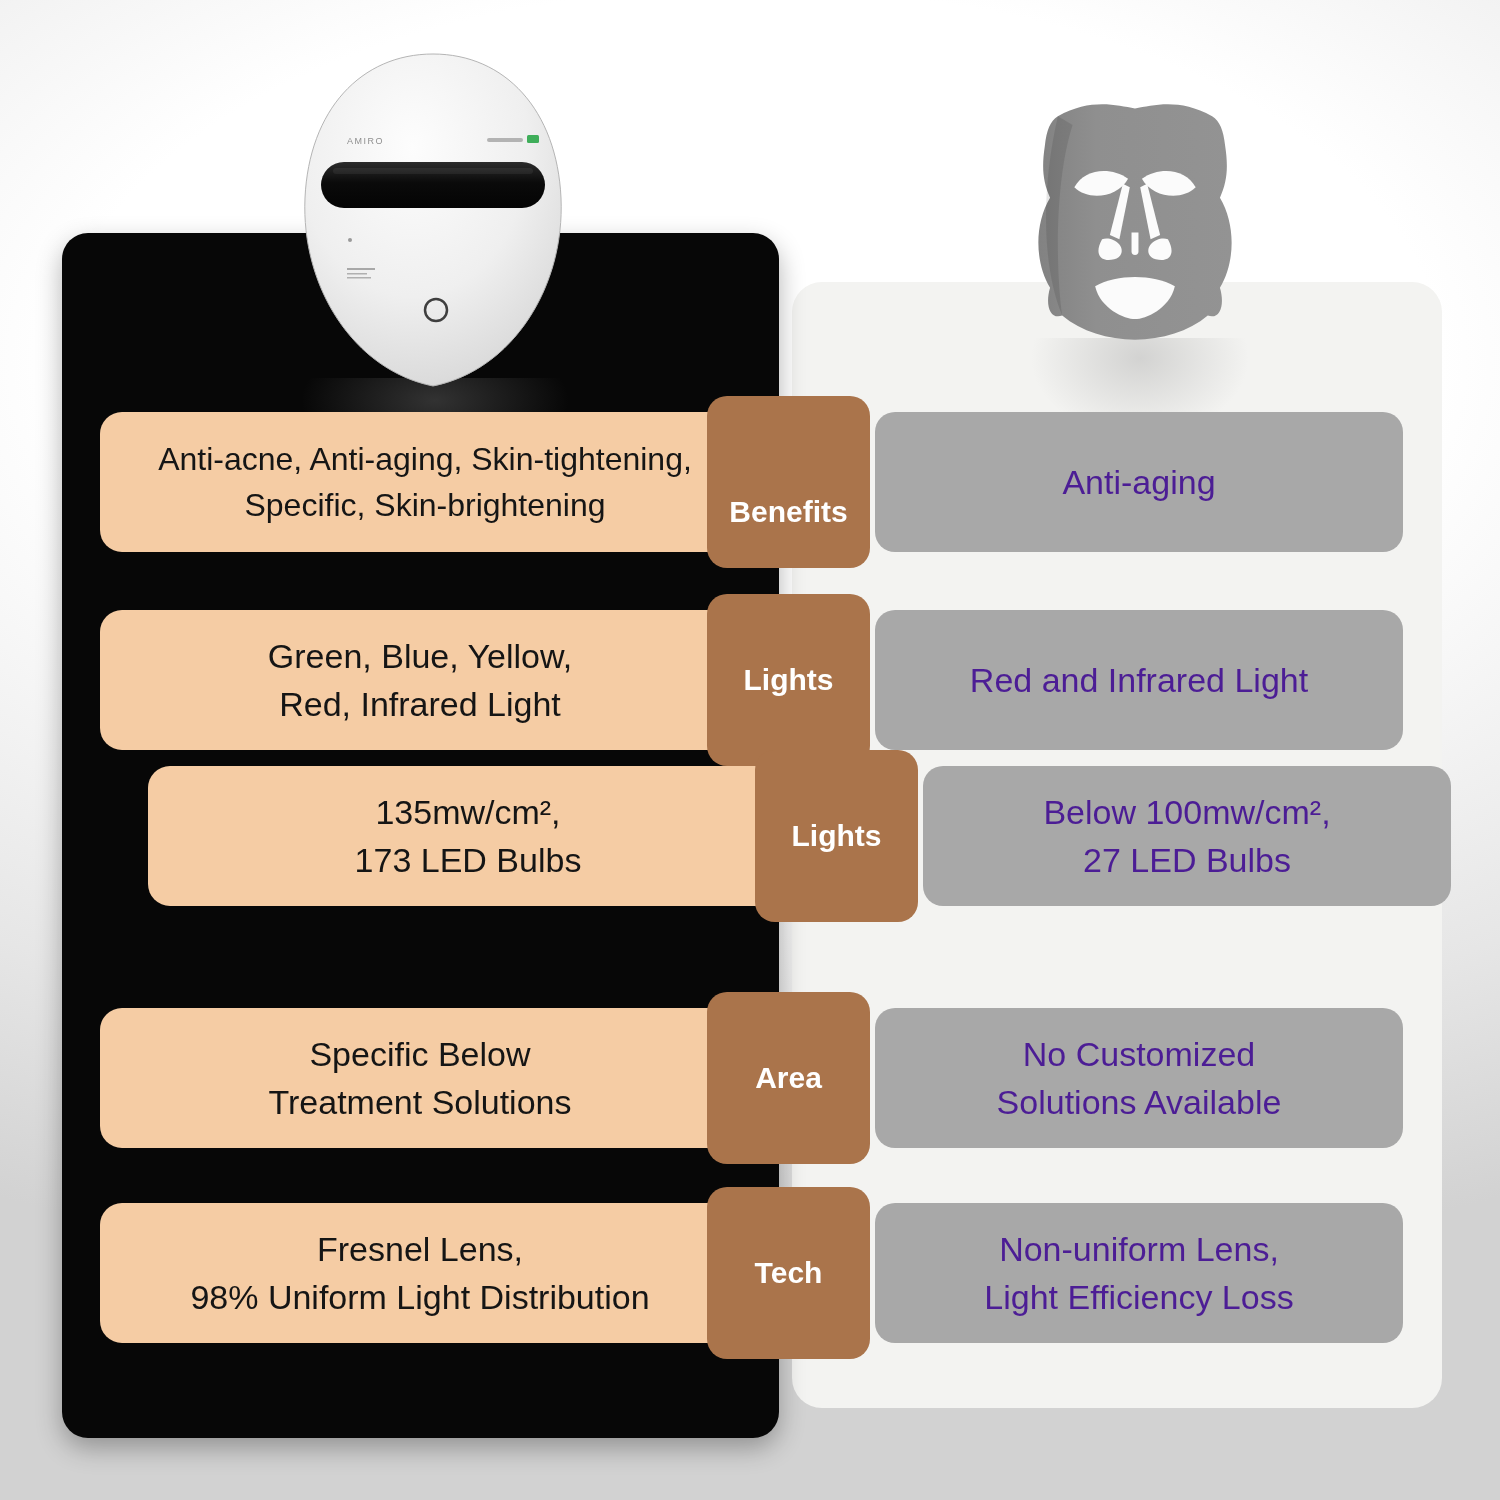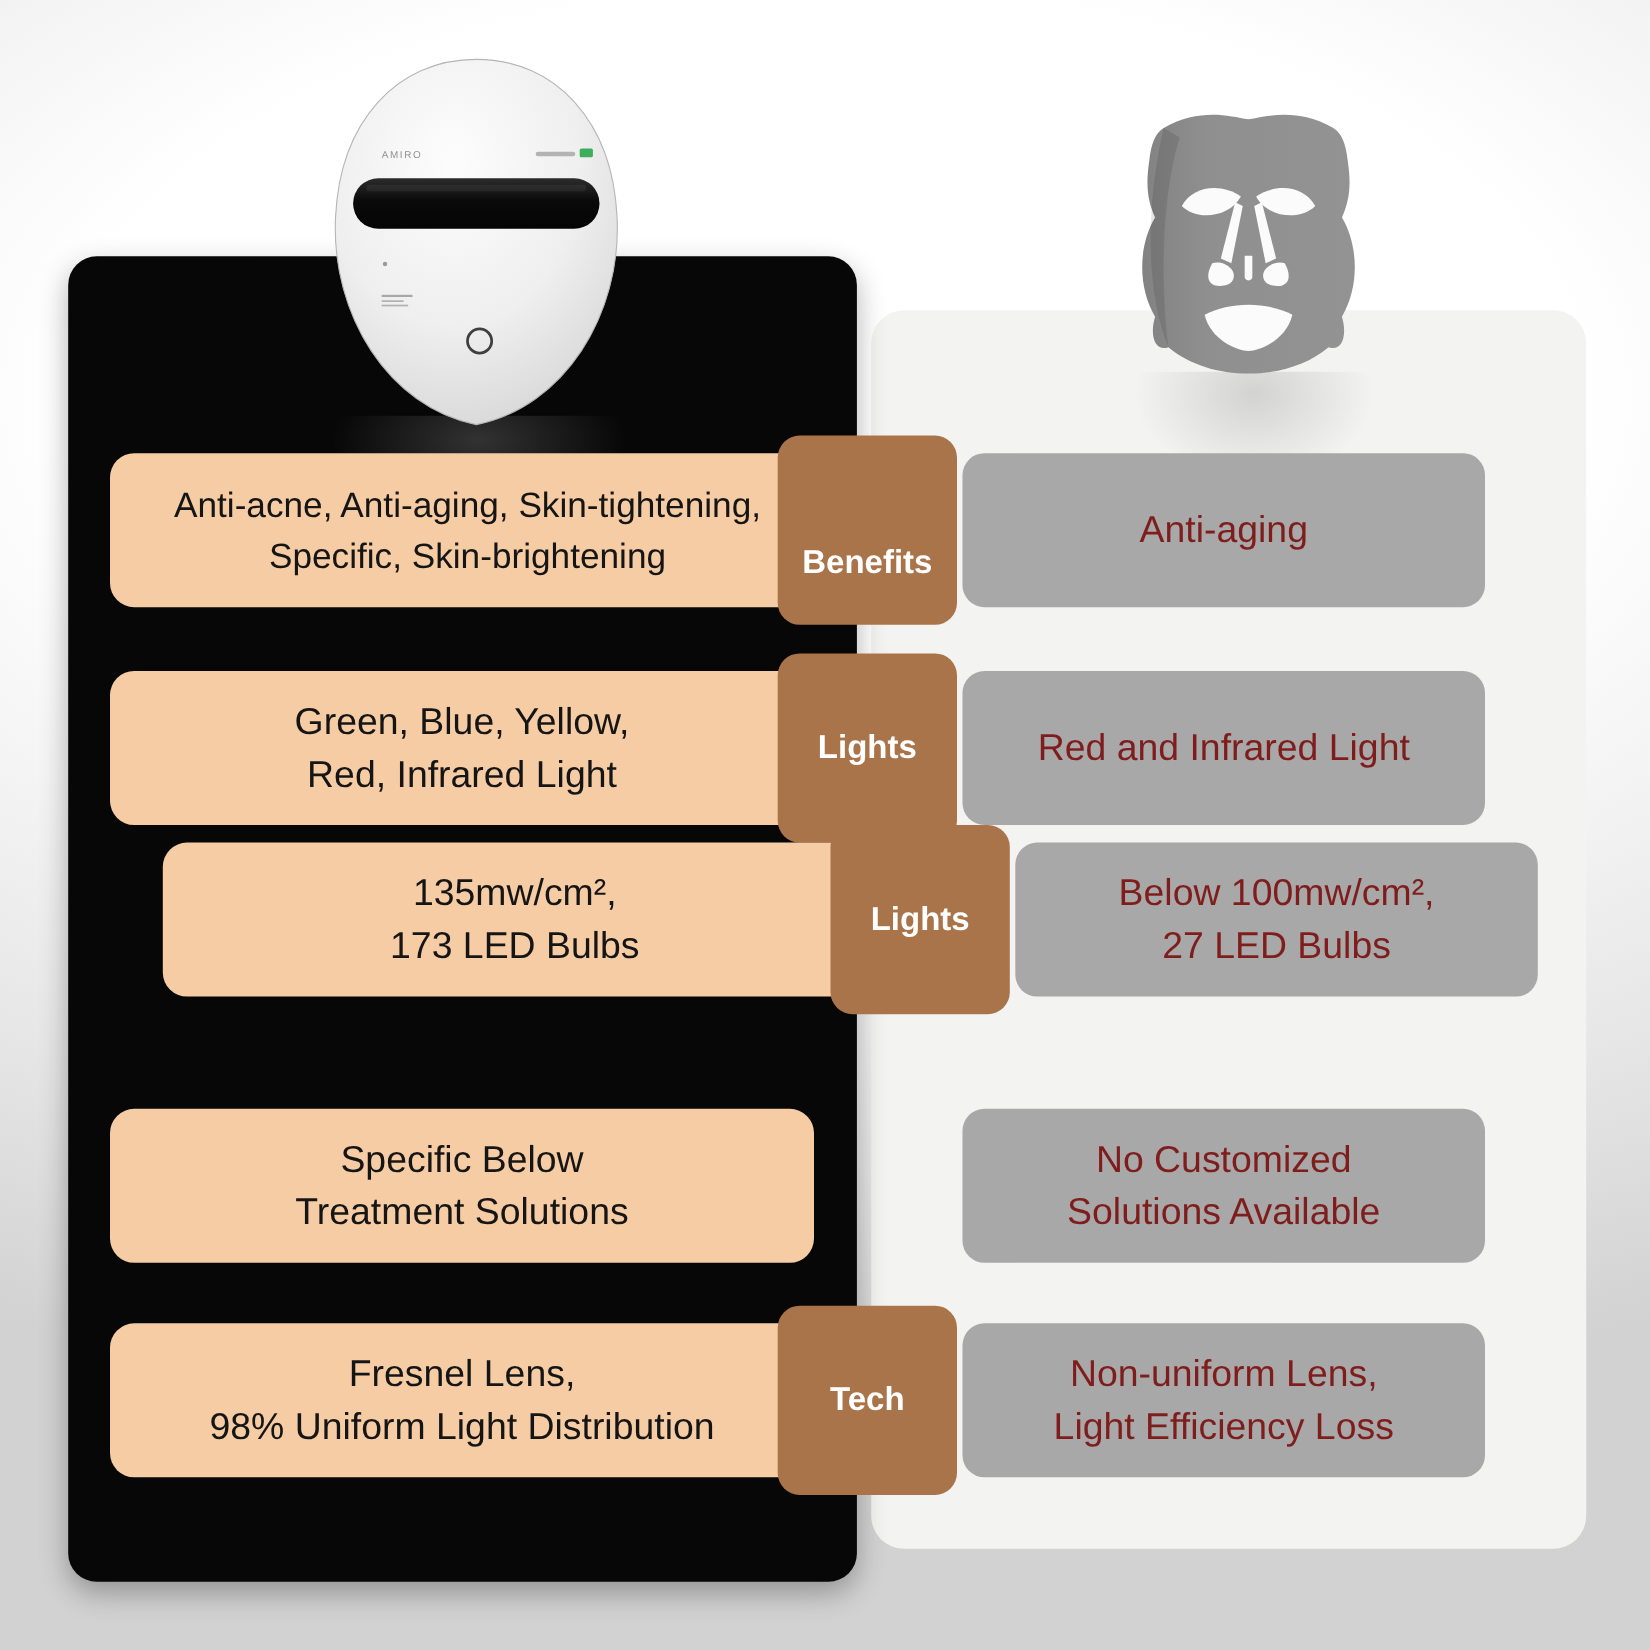--- a/index.html
+++ b/index.html
@@ -57,23 +57,23 @@
     left: 100px; width: 640px;
     background: #f5cca4; border-radius: 22px;
     color: #151515; font-size: 34px; line-height: 48px;
     z-index: 1;
     justify-content: flex-end;
   }
   .peach.dense { font-size: 32px; line-height: 46px; }
   .peach.align-left { justify-content: flex-start; text-align: center; padding-left: 10px; }
 
   .gray {
-    left: 875px; width: 475px;
+    left: 875px; width: 528px;
     background: #a8a8a8; border-radius: 20px;
-    color: #7f1d1d; font-size: 34px; line-height: 48px;
+    color: #4c1d95; font-size: 34px; line-height: 48px;
     z-index: 1;
   }
 
   .brown {
     position: absolute; left: 707px; top: -16px;
     width: 163px; height: 172px;
     background: #aa744b; border-radius: 20px;
     color: #ffffff; font-weight: bold; font-size: 30px;
     display: flex; align-items: center; justify-content: center;
     text-align: center;
@@ -197,20 +197,23 @@
             <span class="line">Specific Below</span>
             <span class="line">Treatment Solutions</span>
           </div>
         </div>
         <div class="cell gray">
           <div class="lines">
             <span class="line">No Customized</span>
             <span class="line">Solutions Available</span>
           </div>
         </div>
+        <div class="brown">
+          <span>Area</span>
+        </div>
       </div>
       <div class="row" style="top: 1203px;">
         <div class="cell peach">
           <div class="lines">
             <span class="line">Fresnel Lens,</span>
             <span class="line">98% Uniform Light Distribution</span>
           </div>
         </div>
         <div class="cell gray">
           <div class="lines">

